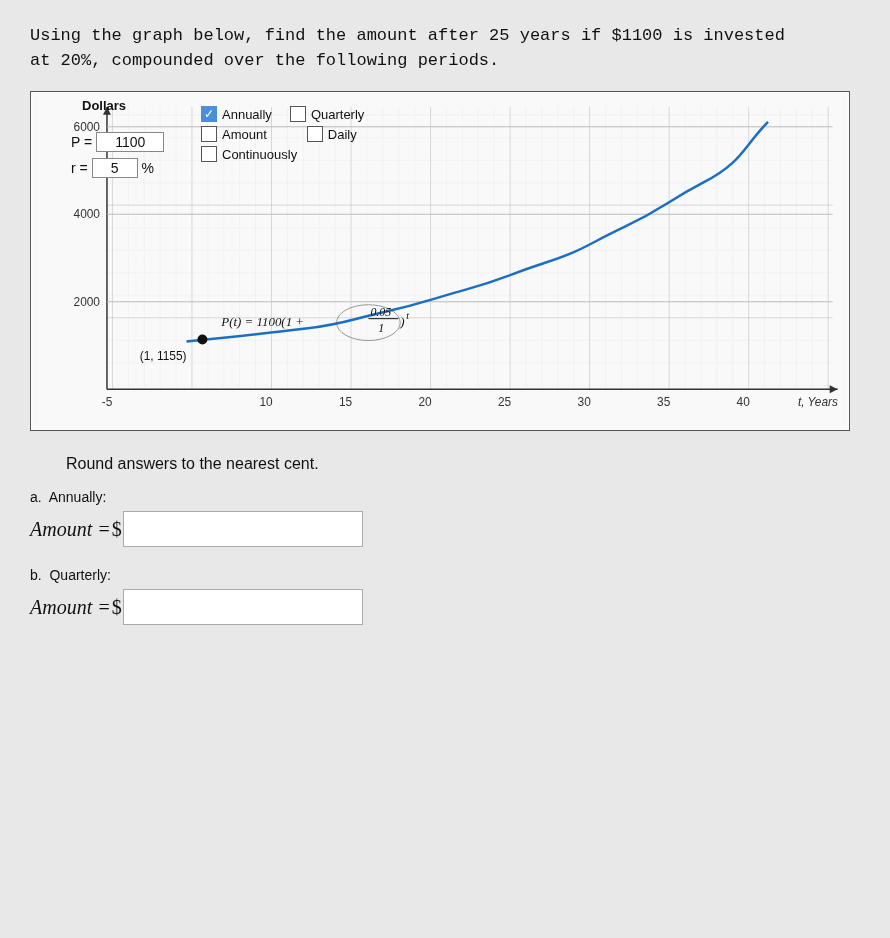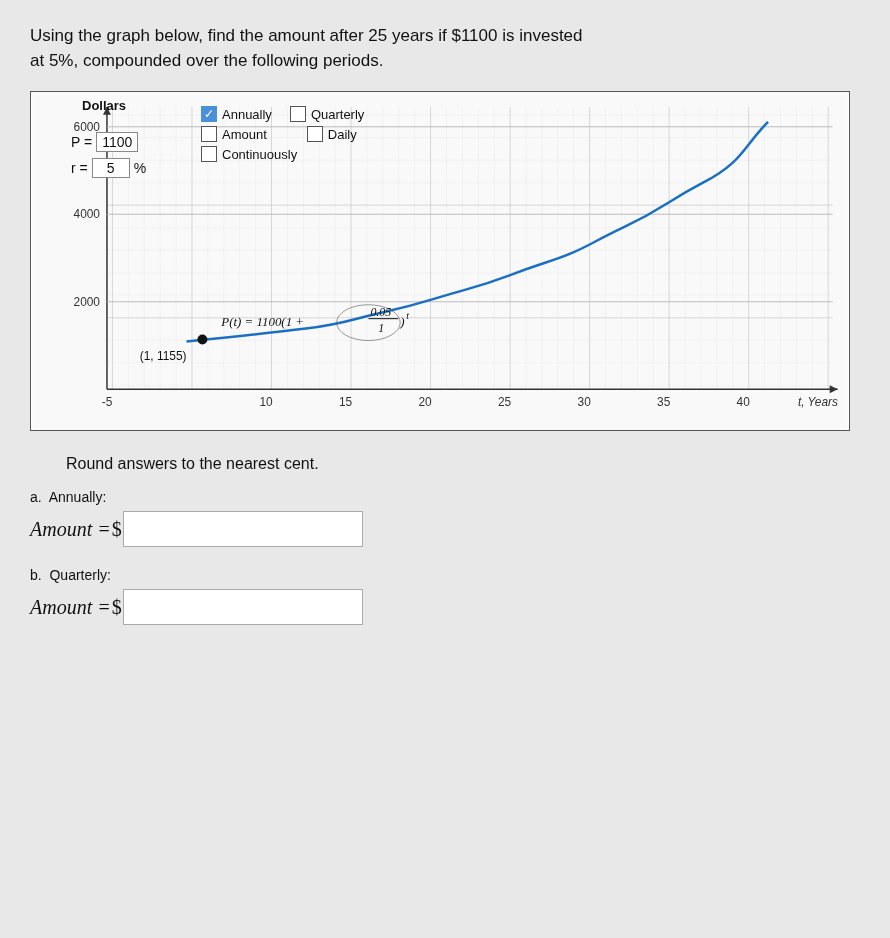--- a/index.html
+++ b/index.html
@@ -9,21 +9,21 @@
       width: 890px;
       min-height: 938px;
       padding: 24px 30px;
       color: #111;
     }
 
     .question-text {
       font-size: 17px;
       line-height: 1.45;
       margin-bottom: 18px;
-      font-family: Liberation Sans, sans-serif;
+      font-family: Liberation Mono, monospace;
     }
 
     .graph-container {
       background: #fff;
       border: 1.5px solid #555;
       position: relative;
       width: 820px;
       height: 340px;
       margin-bottom: 24px;
     }
@@ -94,21 +94,21 @@
       font-family: Arial, sans-serif;
       font-size: 14px;
     }
     .param-row {
       display: flex;
       align-items: center;
       gap: 4px;
     }
     .param-input-box {
       border: 1.5px solid #888;
-      padding: 1px 5px;
+      padding: 1px 18px;
       font-size: 14px;
       background: #fff;
       min-width: 38px;
       text-align: center;
     }
 
     
     .answers-section {
       font-family: Arial, sans-serif;
       margin-top: 8px;
@@ -149,21 +149,21 @@
       font-size: 16px;
       padding: 0 8px;
       background: #fff;
     }
   </style>
 </head>
 <body>
 
 <div class="question-text">
   <span>Using the graph below, find the amount after 25 years if $1100 is invested</span><br>
-  <span>at 5%, compounded over the following periods.</span>
+  <span>at 20%, compounded over the following periods.</span>
 </div>
 
 <div class="graph-container">
 
   <svg class="grid-svg" viewBox="0 0 820 340" xmlns="http://www.w3.org/2000/svg">
 
     <rect x="0" y="0" width="820" height="340" fill="#f9f9f9"></rect>
 
     <defs>
       <pattern id="smallGrid" width="16" height="22.7" patternUnits="userSpaceOnUse">

